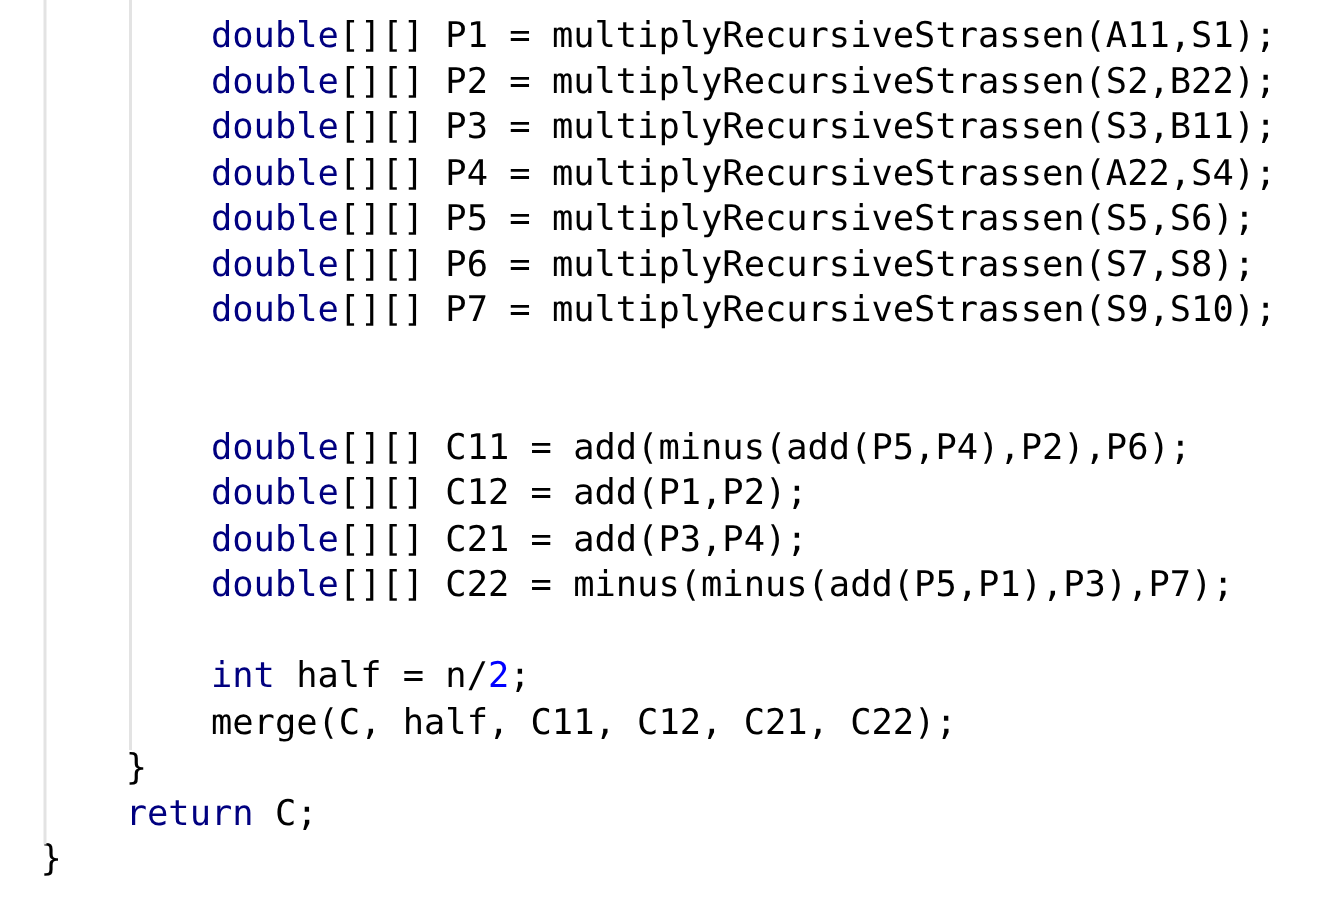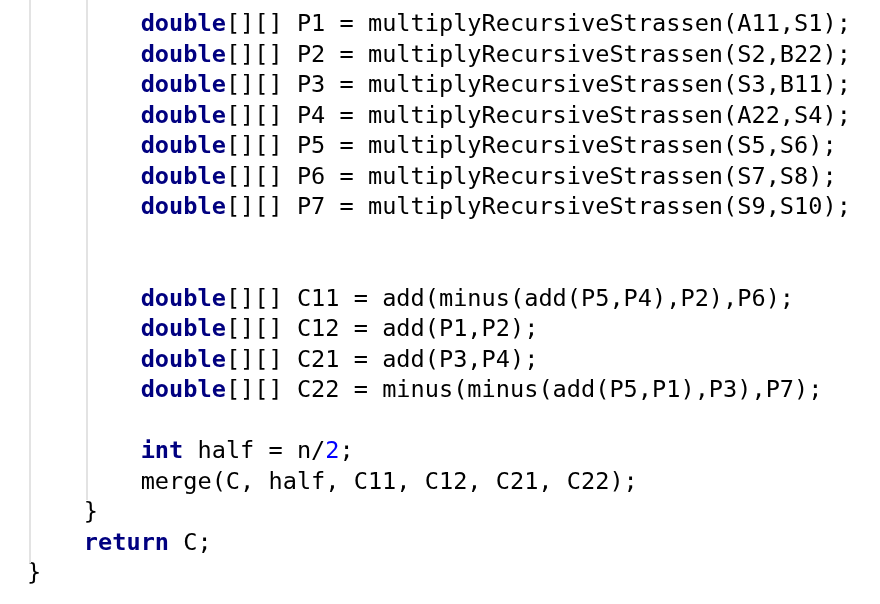--- a/index.html
+++ b/index.html
@@ -22,21 +22,21 @@
     position: absolute;
     top: 8px;
     left: 27px;
     white-space: pre;
   }
   .line {
     height: 30.5px;
     white-space: pre;
   }
   .tok-p { color: var(--plain, #000000); }
-  .tok-k { color: var(--kw, #000080); font-weight: bold; }
+  .tok-k { color: var(--kw, #000080); font-weight: normal; }
   .tok-n { color: var(--num, #0000ff); }
   .indent-guide {
     position: absolute;
     top: 0;
     width: 2px;
   }
 </style>
 </head>
 <body>
 

